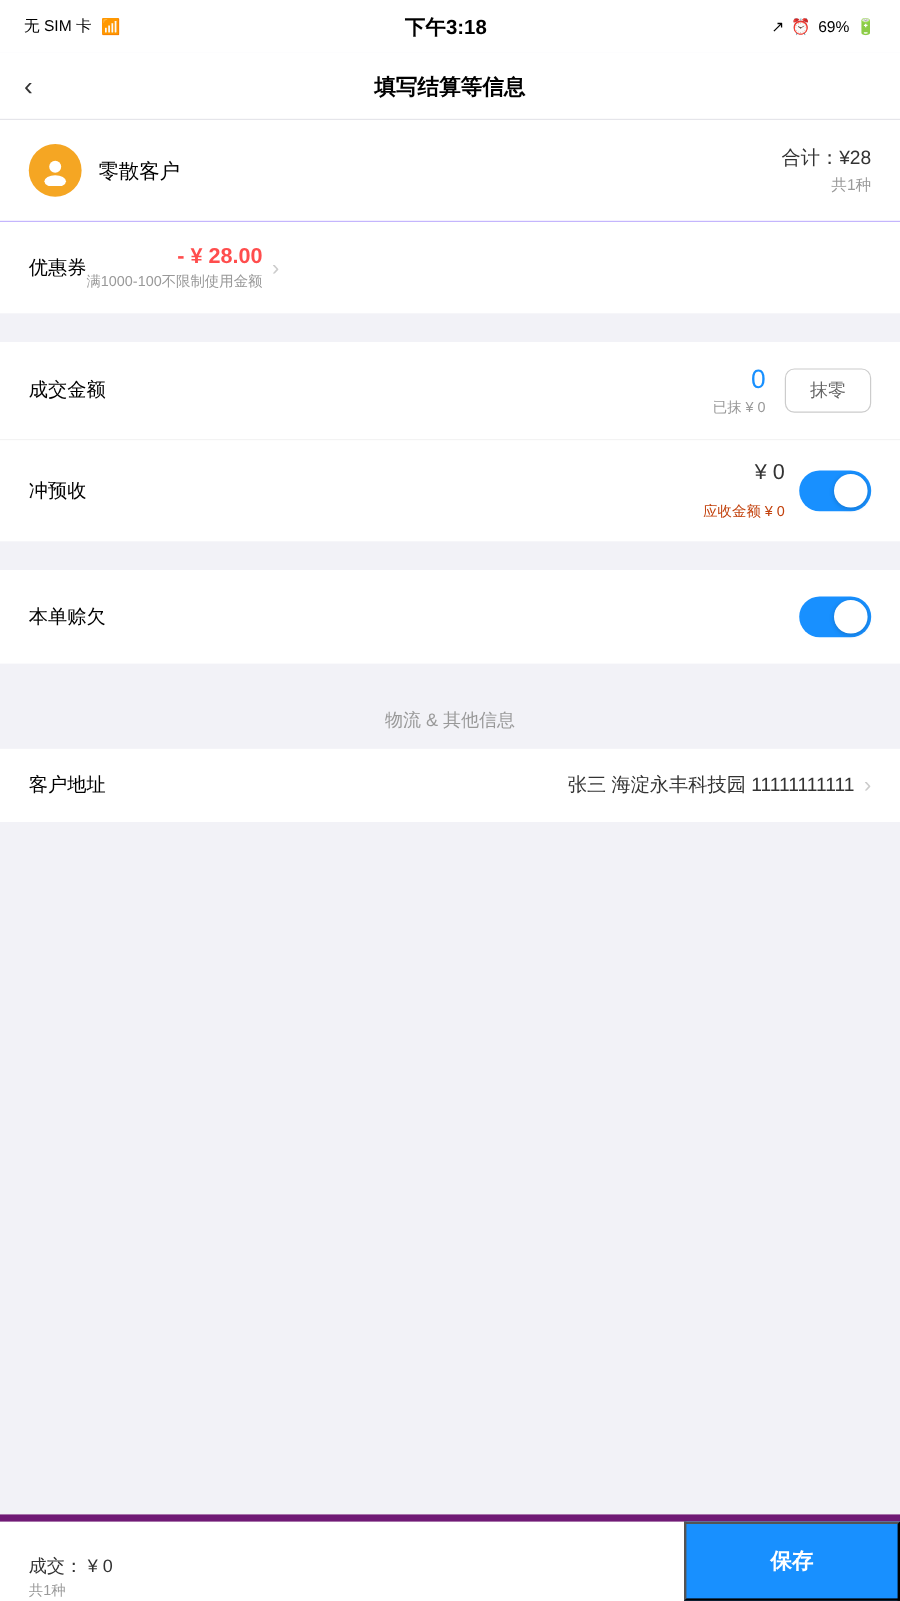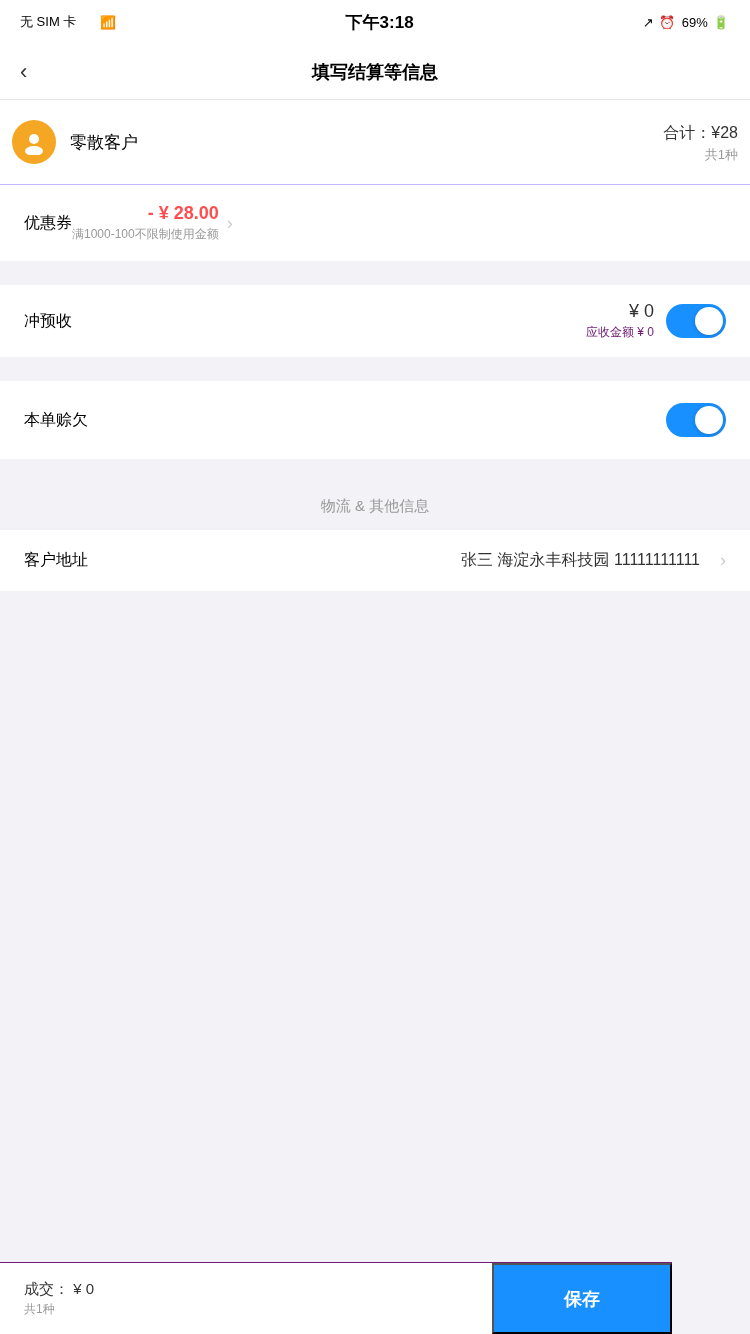--- a/index.html
+++ b/index.html
@@ -18,21 +18,21 @@
       width: 100%;
       height: 44px;
       background: #fff;
       display: flex;
       align-items: center;
       justify-content: space-between;
       padding: 0 20px;
       font-size: 15px;
       font-weight: 500;
     }
-    .status-left { display: flex; align-items: center; gap: 24px; font-size: 13px; }
+    .status-left { display: flex; align-items: center; gap: 8px; font-size: 13px; }
     .status-center { font-size: 17px; font-weight: 600; }
     .status-right { display: flex; align-items: center; gap: 6px; font-size: 13px; }
 
     
     .nav-bar {
       width: 100%;
       height: 56px;
       background: #fff;
       display: flex;
       align-items: center;
@@ -55,23 +55,23 @@
 
     
     .section {
       background: #fff;
       margin-bottom: 12px;
     }
 
     
     .customer-row {
       background: #fff;
-      padding: 20px 12px;
-      display: flex;
-      align-items: flex-end;
+      padding: 20px 24px;
+      display: flex;
+      align-items: center;
       justify-content: space-between;
       margin-bottom: 0;
     }
     .customer-left { display: flex; align-items: center; gap: 14px; }
     .customer-avatar {
       width: 44px;
       height: 44px;
       border-radius: 50%;
       background: #f5a623;
       display: flex;
@@ -154,21 +154,21 @@
     
     .chong-row {
       background: #fff;
       padding: 16px 24px;
       display: flex;
       align-items: center;
       justify-content: space-between;
     }
     .chong-right { display: flex; align-items: center; gap: 12px; text-align: right; }
     .chong-amount { font-size: 18px; color: #333; font-weight: 500; }
-    .chong-sub { font-size: 12px; color: #701a75; margin-top: 2px; }
+    .chong-sub { font-size: 12px; color: #c2410c; margin-top: 14px; }
 
     
     .debit-row {
       background: #fff;
       padding: 22px 24px;
       display: flex;
       align-items: center;
       justify-content: space-between;
     }
     .debit-label { font-size: 16px; color: #000; }
@@ -196,33 +196,33 @@
     
     .address-row {
       background: #fff;
       padding: 20px 24px;
       display: flex;
       align-items: center;
       justify-content: space-between;
     }
     .address-label { font-size: 16px; color: #000; flex-shrink: 0; margin-right: 20px; }
     .address-value { font-size: 16px; color: #333; flex: 1; }
-    .address-right { display: flex; align-items: center; gap: 20px; text-align: right; }
+    .address-right { display: flex; align-items: center; gap: 8px; text-align: right; }
 
     
     .footer {
       position: fixed;
       bottom: 0;
       left: 0;
-      width: 672px;
+      width: 750px;
       height: 72px;
       background: #fff;
       display: flex;
-      align-items: center;
-      border-top: 1px solid #701a75;
+      align-items: flex-end;
+      border-top: 6px solid #701a75;
     }
     .footer-left {
       flex: 1;
       padding: 0 24px;
     }
     .footer-deal { font-size: 15px; color: #333; }
     .footer-count { font-size: 12px; color: #999; margin-top: 2px; }
     .footer-btn {
       height: 100%;
       width: 180px;
@@ -293,20 +293,30 @@
         <div class="coupon-desc">满1000-100不限制使用金额</div>
       </div>
       <span class="chevron">›</span>
     </div>
   </div>
 </div>
 
 <div class="divider-section"></div>
 
 <div class="section">
+  <div class="form-row">
+    <span class="form-label">成交金额</span>
+    <div class="form-right">
+      <div class="amount-row-right">
+        <span class="amount-value">0</span>
+        <span class="amount-sub">已抹  ¥ 0</span>
+      </div>
+      <button class="round-btn">抹零</button>
+    </div>
+  </div>
 
   <div class="chong-row">
     <span class="form-label">冲预收</span>
     <div class="chong-right">
       <div>
         <div class="chong-amount">¥ 0</div>
         <div class="chong-sub">应收金额 ¥ 0</div>
       </div>
       <div class="toggle">
         <div class="toggle-knob"></div>

